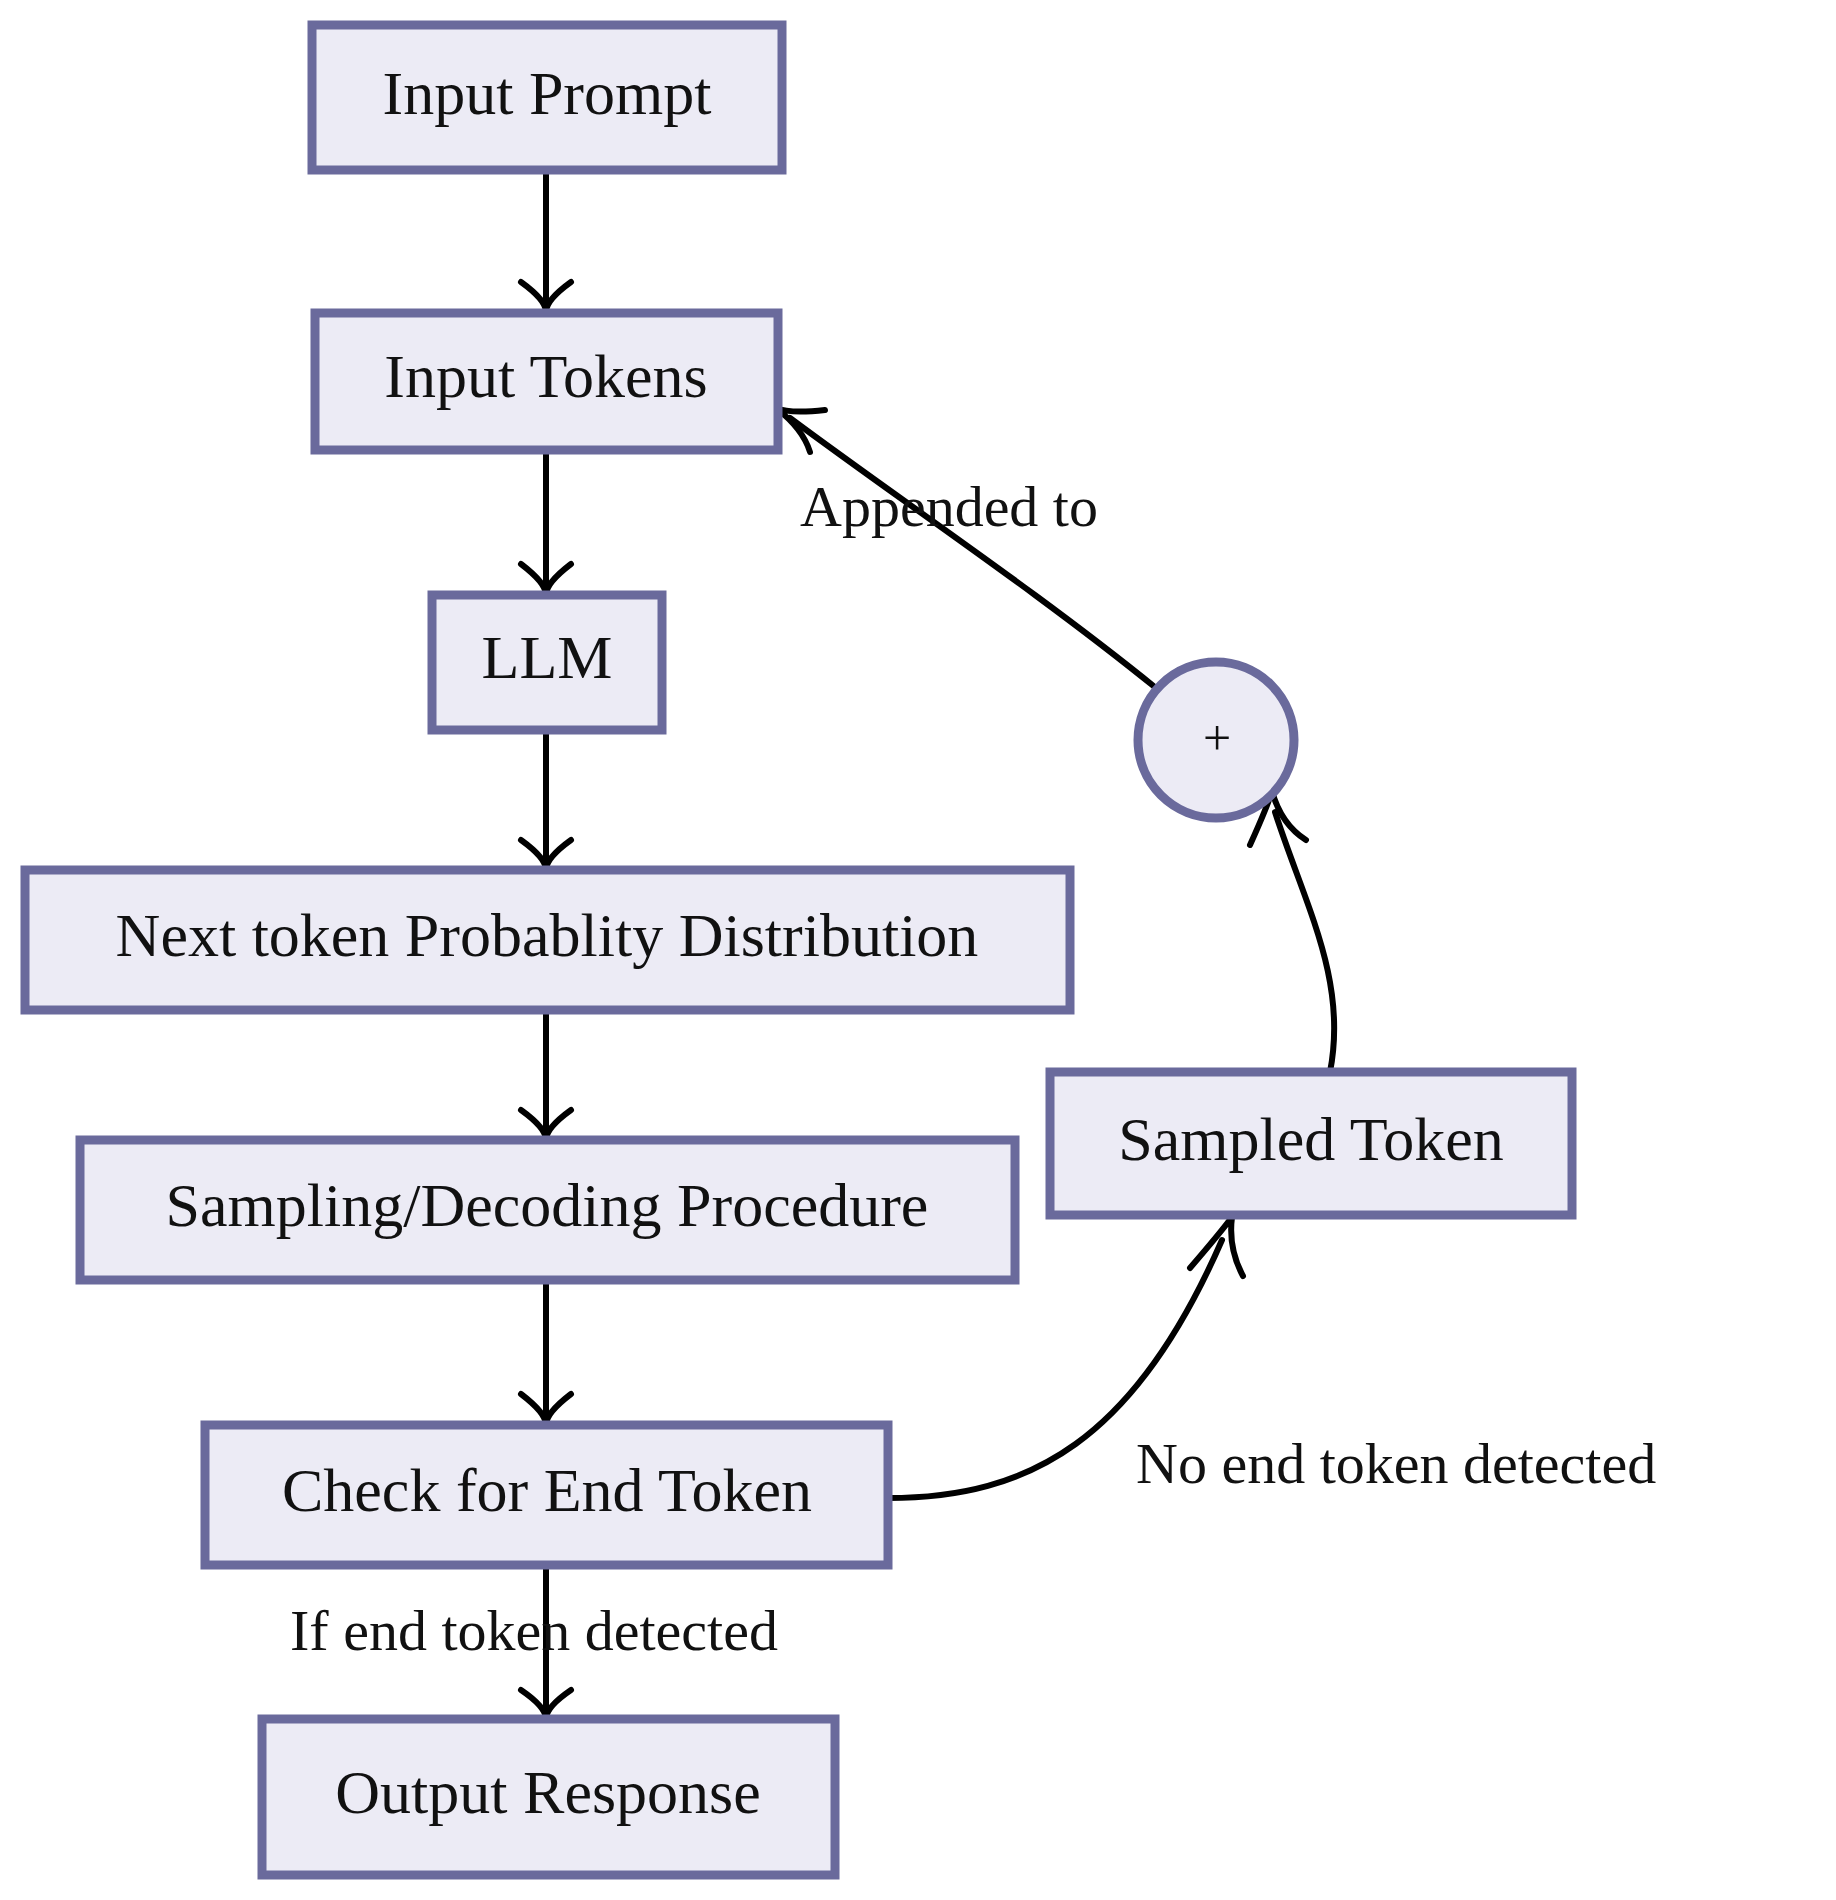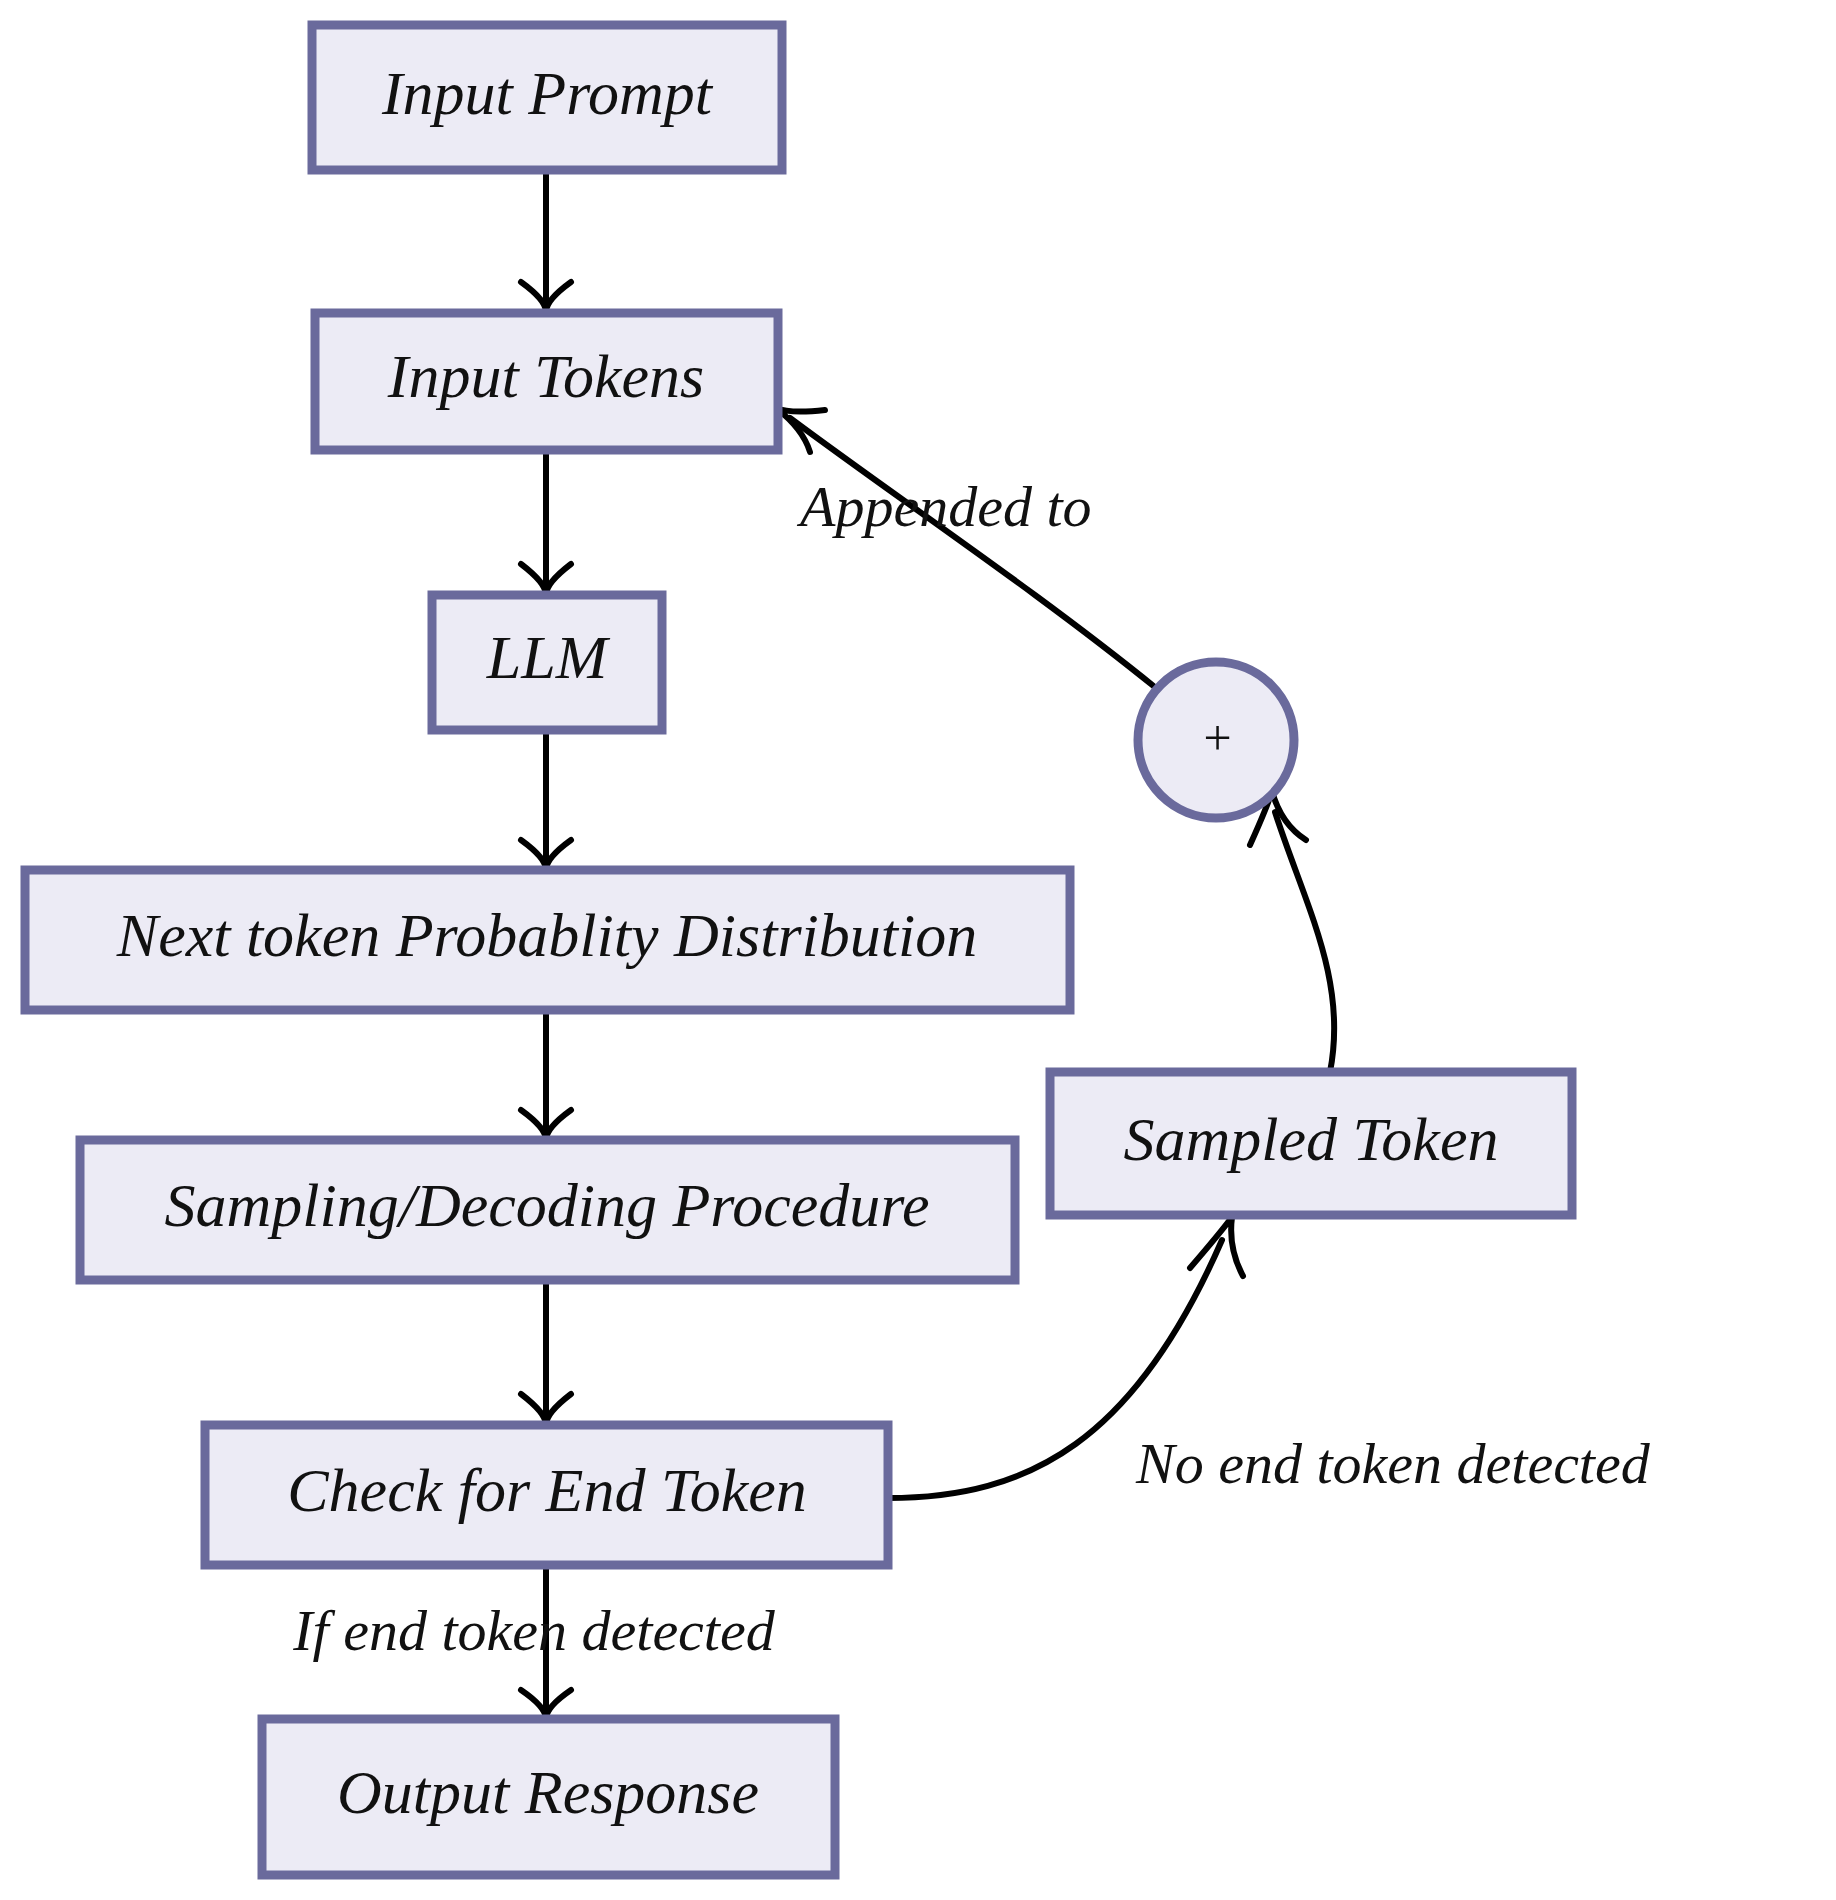--- a/index.html
+++ b/index.html
@@ -12,21 +12,20 @@
     width: 1836px;
     height: 1900px;
     overflow: hidden;
     font-family: "Liberation Serif", "DejaVu Serif", serif;
   }
   #canvas {
     position: relative;
     width: 1836px;
     height: 1900px;
     background: #ffffff;
-    font-style: italic;
   }
   svg#flow {
     position: absolute;
     top: 0;
     left: 0;
     width: 1836px;
     height: 1900px;
     display: block;
   }
   .node-box {

